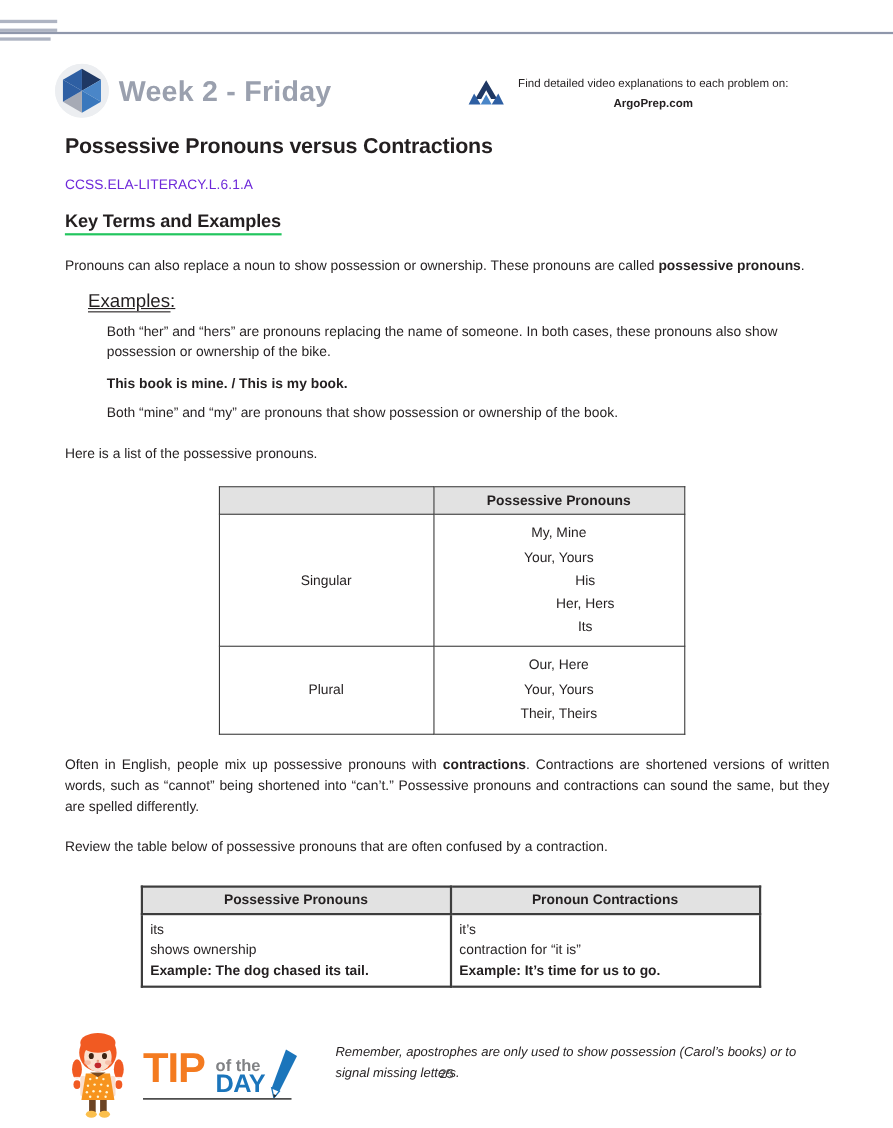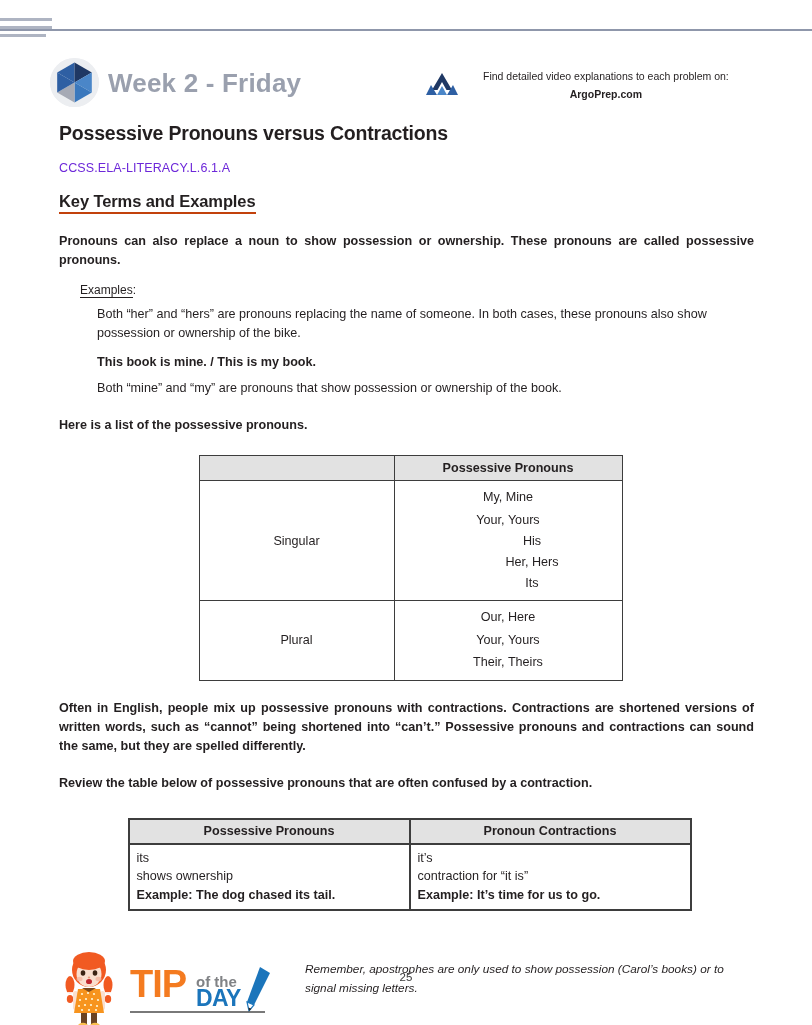--- a/index.html
+++ b/index.html
@@ -66,21 +66,20 @@
     letter-spacing: 0.2px;
     font-family: "Liberation Sans", sans-serif;
   }
 
   .argo-block {
     position: absolute;
     left: 425px;
     top: 66px;
     display: flex;
     align-items: flex-start;
-    gap: 12px;
   }
   .argo-mark { width: 34px; height: 30px; margin-right: 12px; margin-top: 5px; }
   .argo-text { text-align: center; }
   .argo-line1 {
     font-size: 10.5px;
     color: #231f20;
     line-height: 14px;
     white-space: nowrap;
   }
   .argo-line2 {
@@ -105,38 +104,38 @@
     font-size: 12.5px;
     color: #6d28d9;
     margin-top: 16px;
     letter-spacing: 0.1px;
   }
   h2.section-head {
     font-size: 16.5px;
     font-weight: bold;
     margin: 17px 0 0 0;
     display: inline-block;
-    border-bottom: 2px solid #c2410c;
+    border-bottom: 2px solid #22c55e;
     padding-bottom: 1px;
     letter-spacing: -0.1px;
   }
 
   p.body-text {
     font-size: 12.6px;
     line-height: 19px;
     margin: 18px 0 0 0;
     text-align: justify;
     color: #231f20;
-    font-weight: bold;
   }
   p.body-text.nojust { text-align: left; }
 
   .examples-label {
-    font-size: 12px;
+    font-size: 17px;
     margin: 13px 0 0 21px;
+    text-decoration: underline;
   }
   .examples-label .u {
     border-bottom: 1px solid #231f20;
     padding-bottom: 0px;
   }
 
   .ex-bold {
     font-size: 12.6px;
     font-weight: bold;
     margin: 10px 0 0 38px;

